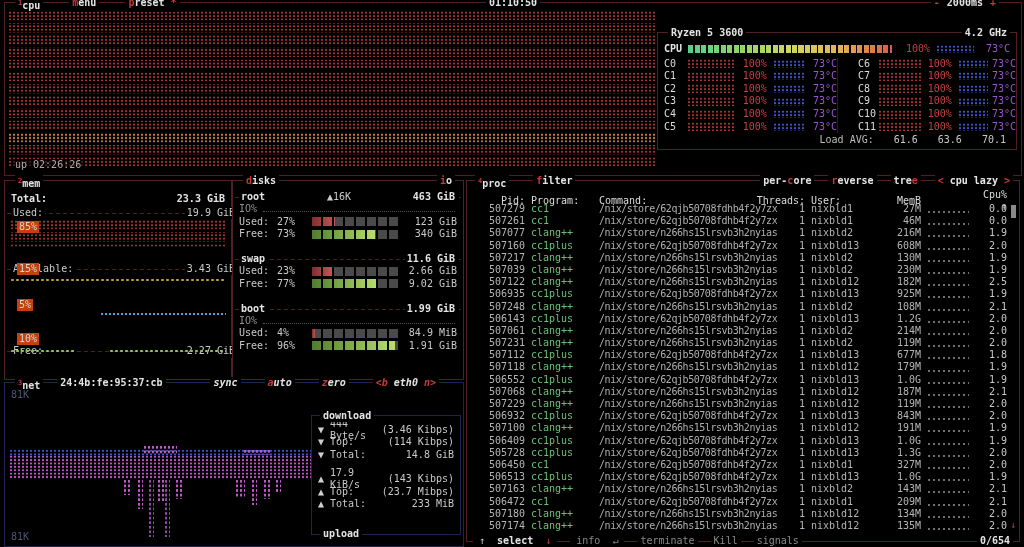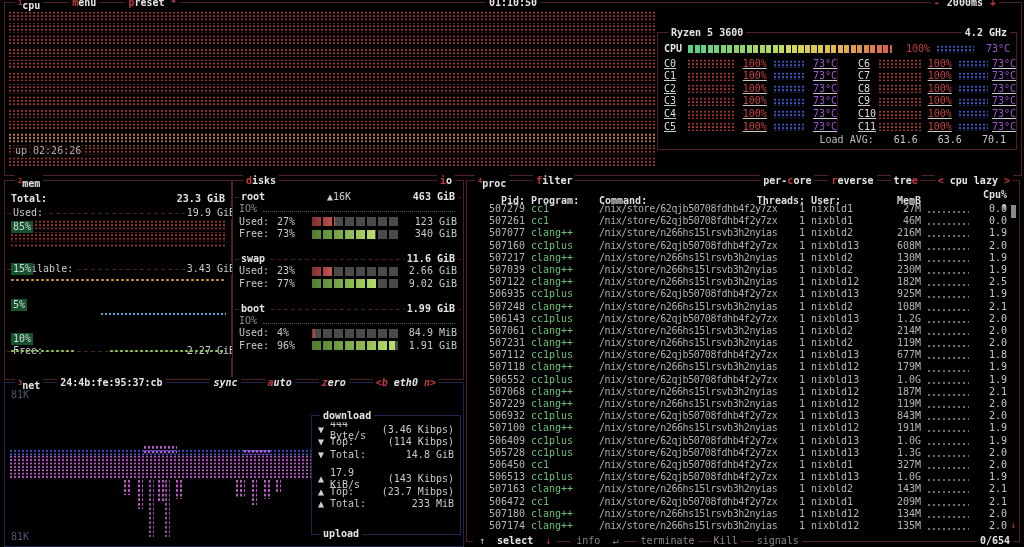--- a/index.html
+++ b/index.html
@@ -25,55 +25,55 @@
   .dots-cyan{--dc:#4aa4d8;}
   .dots-green{--dc:#90c45c;}
   .striped{background-image:
      repeating-linear-gradient(180deg,transparent 0 9.6px,#000 9.6px 12.2px),
      radial-gradient(circle,var(--dc,#999) 1.05px,transparent 1.4px);
      background-size:auto 12.2px,4px 3.4px;}
   
   #cpu-box{left:4px;top:2px;width:1016px;height:172px;}
   #cpu-graph{position:absolute;left:3px;top:8px;width:648px;height:156px;}
   #cpu-graph-band{position:absolute;left:3px;top:130px;width:648px;height:14px;}
-  #uptime{position:absolute;left:8px;top:142px;color:#a9a9a9;background:rgba(0,0,0,.55);padding:0 2px;}
+  #uptime{position:absolute;left:8px;top:156px;color:#a9a9a9;background:rgba(0,0,0,.55);padding:0 2px;}
   #clock{left:50%;transform:translateX(-50%);}
   #interval{right:22px;display:flex;gap:7px;}
   #cpu-tabs{position:absolute;left:10px;top:-6px;display:flex;gap:26px;}
   #cpu-tabs .ttl{position:static;}
   
   #cpu-panel{position:absolute;left:652px;top:29px;width:358px;height:116px;
              border:1px solid #512121;background:#000;}
   #cpu-panel .ttl{left:10px;}
   #cpu-freq{position:absolute;right:6px;top:-6px;background:#000;padding:0 3px;font-weight:bold;color:#e4e4e4;}
   #summary-row{display:flex;align-items:center;margin:10px 6px 0 6px;height:12.5px;}
   .cpu-name{width:24px;font-weight:bold;color:#e4e4e4;}
   #summary-meter{flex:1;height:8px;margin-right:6px;position:relative;
      background:linear-gradient(90deg,#54cf8c,#8fd36e,#cfd95e,#e2b353,#da5a4a);}
   #summary-meter::after{content:'';position:absolute;inset:0;
      background:repeating-linear-gradient(90deg,transparent 0 5px,#000 5px 6.5px);}
   .usage{width:32px;text-align:right;color:#c24040;}
   .tgraph{width:38px;height:8px;margin-left:6px;}
   .temp{width:36px;text-align:right;color:#9a55d0;}
   #core-grid{margin-top:2px;}
-  .core-row{display:flex;height:12.6px;text-decoration:underline;}
+  .core-row{display:flex;height:12.6px;}
   .core-cell{display:flex;align-items:center;width:50%;padding-left:6px;box-sizing:border-box;}
   .core-cell.right{border-left:1px solid #3a1616;padding-left:20px;}
   .core-name{width:26px;color:#dcdcdc;}
   .cgraph{width:56px;height:9px;margin-right:4px;}
   #load-row{display:flex;justify-content:flex-end;gap:20px;padding-right:10px;margin-top:1px;}
   #load-row .lbl{color:#bdbdbd;}
   
   #mem-box{left:4px;top:180px;width:226px;height:198px;}
   .mrow{position:absolute;left:6px;right:6px;display:flex;justify-content:space-between;}
   .rule{position:relative;}
   .rule::before{content:'';position:absolute;left:-4px;right:-4px;top:6px;height:1px;
      background:repeating-linear-gradient(90deg,#4a2121 0 4px,transparent 4px 7px);}
   .rule span{position:relative;background:#000;padding:0 2px;}
-  .pct{position:absolute;left:6px;background:#14532d;padding:0 2px;color:#d6d6d6;}
+  .pct{position:absolute;left:12px;background:#c2410c;padding:0 2px;color:#d6d6d6;}
   .memgraph{position:absolute;}
   
   #disks-box{left:232px;top:180px;width:230px;height:198px;}
   #disks-list{position:absolute;left:6px;right:6px;top:10px;}
   .drow{height:12.4px;display:flex;align-items:center;}
   .disk-title{position:relative;}
   .disk-title::before{content:'';position:absolute;left:-4px;right:-4px;top:6px;height:1px;
      background:repeating-linear-gradient(90deg,#4a2121 0 4px,transparent 4px 7px);}
   .disk-title span{position:relative;background:#000;padding:0 2px;}
   .disk-name,.disk-size{font-weight:bold;color:#e4e4e4;}
@@ -113,21 +113,21 @@
   .ngap{height:12.3px;}
   #dl-rows{margin-top:8px;}
   
   #proc-box{left:466px;top:180px;width:552px;height:360px;}
   #proc-title{position:absolute;left:8px;top:-6px;display:flex;gap:24px;}
   #proc-title .ttl{position:static;}
   #proc-opts{position:absolute;right:6px;top:-6px;display:flex;gap:14px;}
   #proc-opts .ttl{position:static;}
   .pgrid{display:grid;grid-template-columns:52px 62px 1fr 22px 66px 38px 42px 32px;
          column-gap:6px;align-items:center;}
-  #proc-head{position:absolute;left:6px;right:12px;top:8px;font-weight:bold;color:#dcdcdc;}
+  #proc-head{position:absolute;left:6px;right:12px;top:8px;font-weight:normal;color:#dcdcdc;}
   .h-r{text-align:right;}
   .h-thr{display:flex;justify-content:flex-end;white-space:nowrap;overflow:visible;}
   #proc-rows{position:absolute;left:6px;right:12px;top:22px;bottom:8px;overflow:hidden;}
   .proc-row{height:12.2px;}
   .c-pid{text-align:right;color:#b5b5b5;}
   .c-prog{color:#6cbf78;overflow:hidden;white-space:nowrap;}
   .c-cmd{color:#b0b0b0;overflow:hidden;white-space:nowrap;letter-spacing:-0.45px;}
   .c-thr{text-align:right;color:#b5b5b5;}
   .c-user{color:#b5b5b5;overflow:hidden;white-space:nowrap;}
   .c-mem{text-align:right;color:#b5b5b5;}

